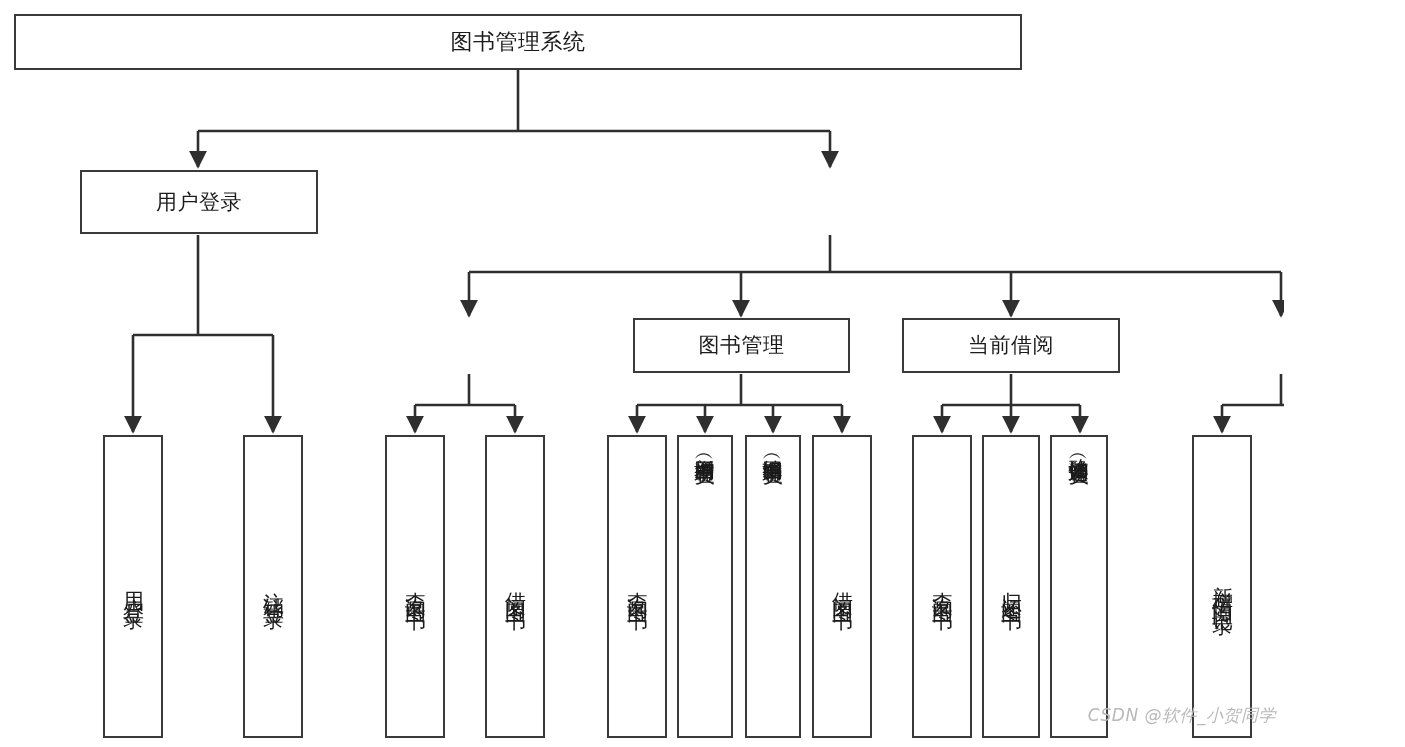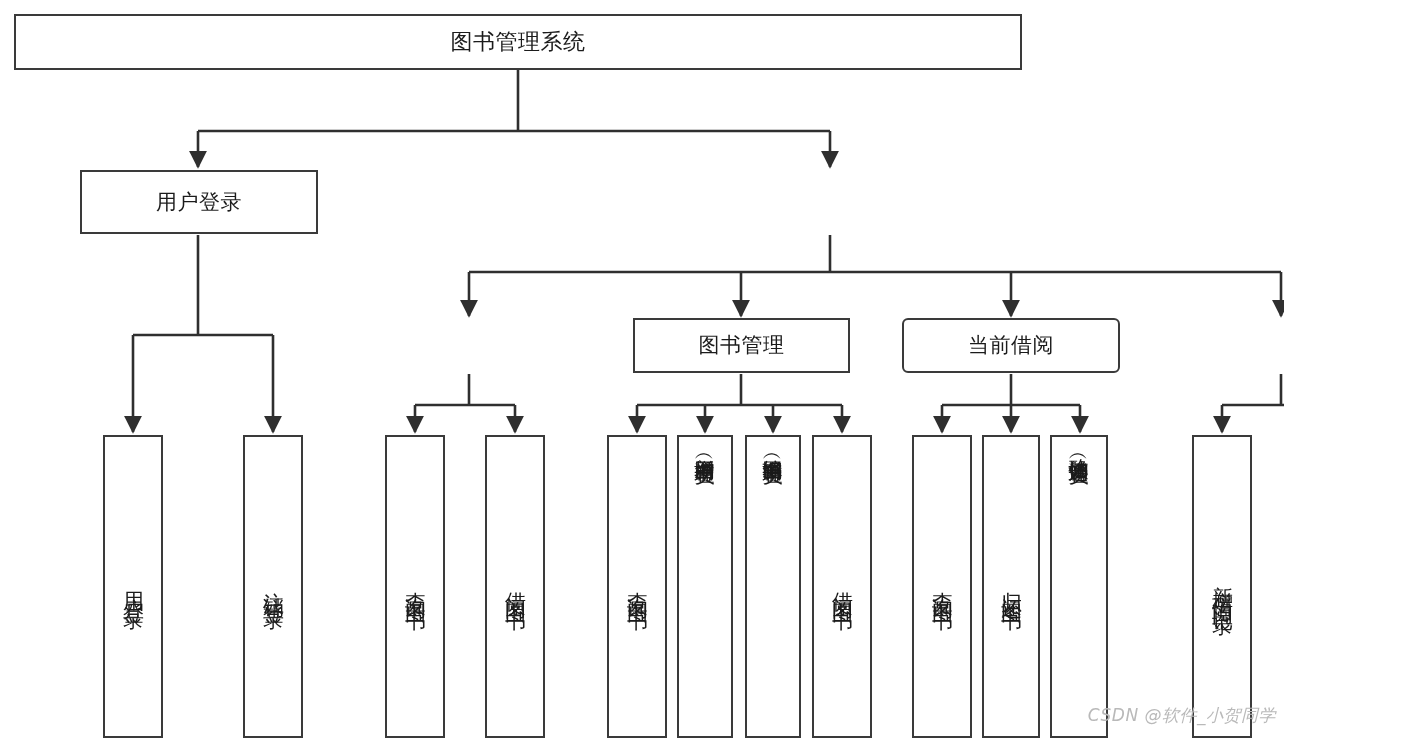--- a/index.html
+++ b/index.html
@@ -143,21 +143,21 @@
     <span class="label">图书管理系统</span>
   </div>
 
   <div class="node h" style="left:80px; top:170px; width:238px; height:64px;">
     <span class="label">用户登录</span>
   </div>
 
   <div class="node h" style="left:633px; top:318px; width:217px; height:55px;">
     <span class="label">图书管理</span>
   </div>
-  <div class="node h" style="left:902px; top:318px; width:218px; height:55px;border-radius:6px;">
+  <div class="node h" style="left:902px; top:318px; width:218px; height:55px;">
     <span class="label">当前借阅</span>
   </div>
 
   <div class="node v centerv" style="left:103px; top:435px; width:60px; height:303px;">
     <span class="label">用户登录</span>
   </div>
   <div class="node v centerv" style="left:243px; top:435px; width:60px; height:303px;">
     <span class="label">注销登录</span>
   </div>
 

